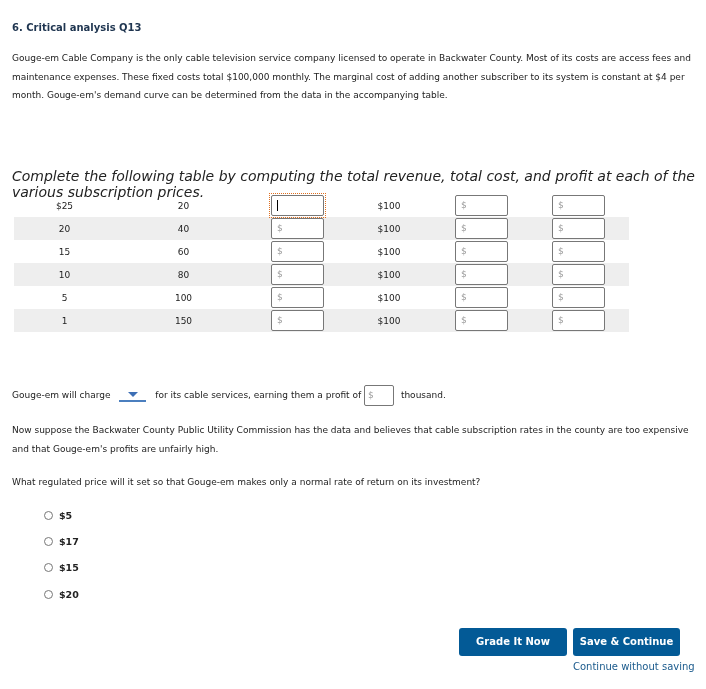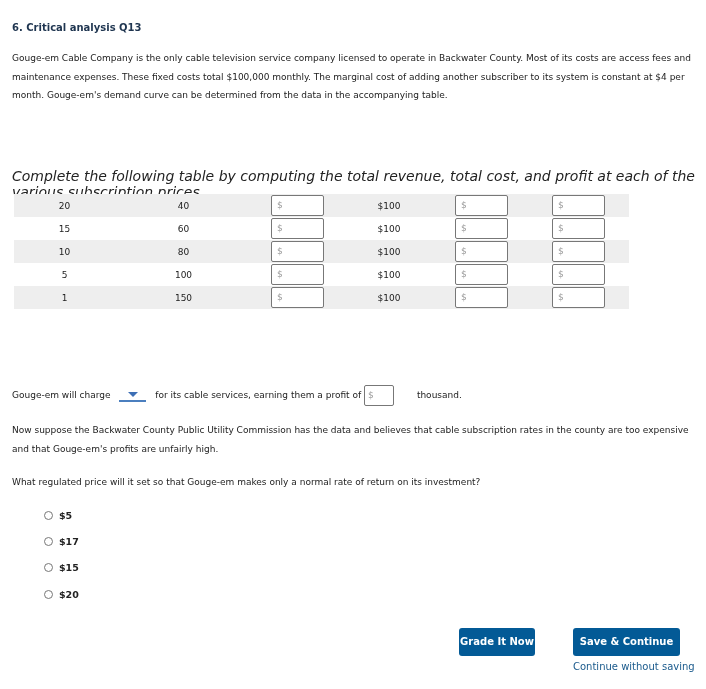--- a/index.html
+++ b/index.html
@@ -39,20 +39,28 @@
   <colgroup>
     <col style="width:101px">
       <col style="width:137px">
       <col style="width:91px">
       <col style="width:92px">
       <col style="width:93px">
       <col style="width:101px">
   </colgroup>
   <tbody>
 
+  <tr>
+    <td>$25</td>
+    <td>20</td>
+    <td><span class="focus-wrap"><span class="inp"><span class="caret"></span></span></span></td>
+    <td>$100</td>
+    <td><span class="inp">$</span></td>
+    <td><span class="inp">$</span></td>
+  </tr>
   <tr class="alt">
     <td>20</td>
     <td>40</td>
     <td><span class="inp">$</span></td>
     <td>$100</td>
     <td><span class="inp">$</span></td>
     <td><span class="inp">$</span></td>
   </tr>
   <tr>
     <td>15</td>
@@ -87,21 +95,21 @@
     <td><span class="inp">$</span></td>
   </tr>
 </tbody>
   </table>
 
 <div class="abs sent">
   <span>Gouge-em will charge</span>
   <span class="dd"><span class="tri"></span></span>
   <span>for its cable services, earning them a profit of</span>
   <span class="inline-inp">$</span>
-  <span style="margin-left:20px">thousand.</span>
+  <span style="margin-left:4px">thousand.</span>
 </div>
 
 <div class="abs p2">Now suppose the Backwater County Public Utility Commission has the data and believes that cable subscription rates in the county are too expensive and that Gouge-em's profits are unfairly high.</div>
 <div class="abs q">What regulated price will it set so that Gouge-em makes only a normal rate of return on its investment?</div>
 
 <div class="abs radio" style="top:510px">
     <span class="c"></span>
     <span>$5</span>
   </div>
 <div class="abs radio" style="top:536px">
@@ -110,15 +118,15 @@
   </div>
 <div class="abs radio" style="top:562px">
     <span class="c"></span>
     <span>$15</span>
   </div>
 <div class="abs radio" style="top:589px">
     <span class="c"></span>
     <span>$20</span>
   </div>
 
-<div class="abs btn" style="left:459px;top:628px;width:76px;">Grade It Now</div>
+<div class="abs btn" style="left:459px;top:628px;width:108px;">Grade It Now</div>
 <div class="abs btn" style="left:573px;top:628px;width:107px;">Save &amp; Continue</div>
 <div class="abs link" style="left:573px;top:661px;">Continue without saving</div>
 
 </body></html>

